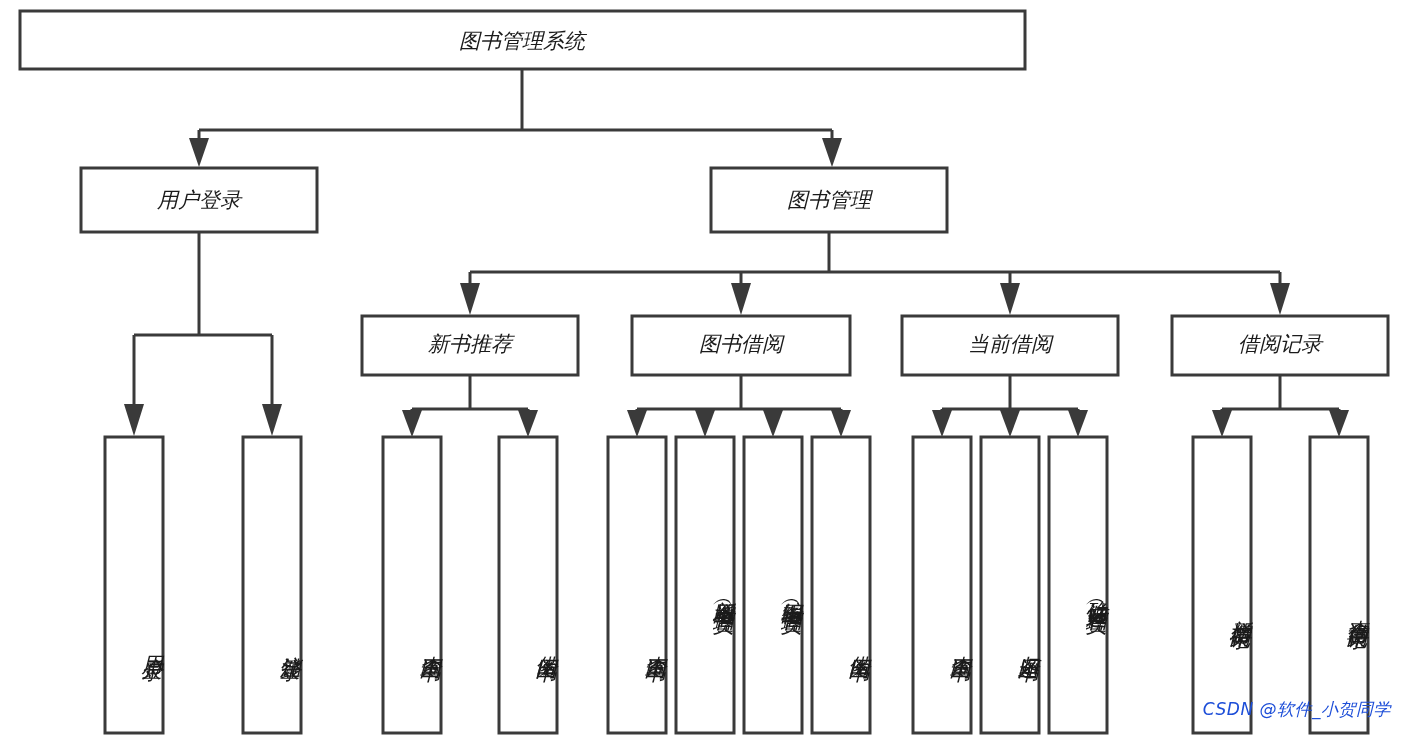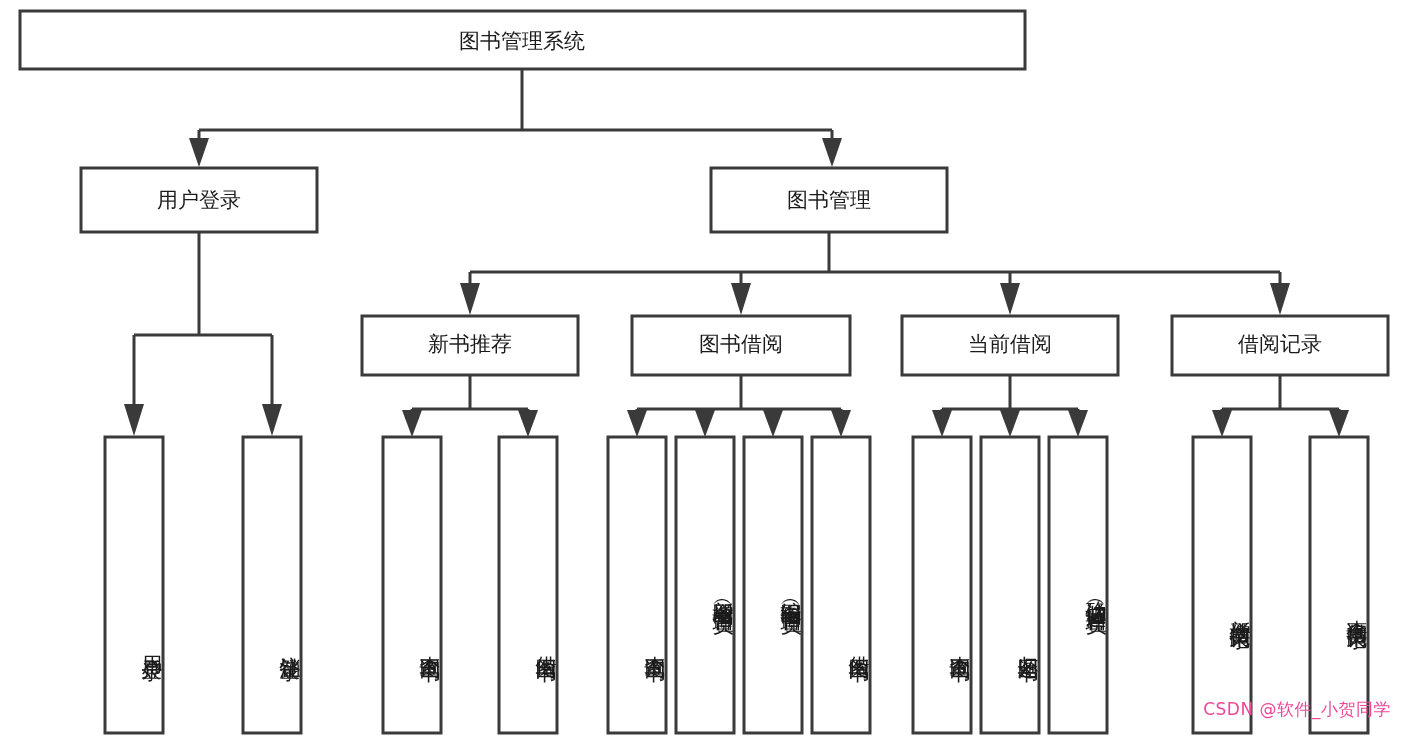--- a/index.html
+++ b/index.html
@@ -11,20 +11,21 @@
     width: 1405px;
     height: 747px;
     font-family: "DejaVu Sans", "Liberation Sans", sans-serif;
     overflow: hidden;
   }
   #diagram-root {
     position: relative;
     width: 1405px;
     height: 725px;
     background: #ffffff;
+    font-style: italic;
   }
   svg.diagram-svg {
     position: absolute;
     left: 0;
     top: 0;
     width: 1405px;
     height: 747px;
   }
   .node-box {
     fill: #ffffff;
@@ -61,21 +62,21 @@
     display: flex;
     align-items: flex-start;
     justify-content: center;
   }
   .watermark {
     position: absolute;
     right: 14px;
     bottom: 4px;
     font-family: "DejaVu Sans", "Liberation Sans", sans-serif;
     font-size: 17px;
-    color: #ec4899;
+    color: #1d4ed8;
     letter-spacing: 0.5px;
     white-space: nowrap;
   }
 </style>
 </head>
 <body>
 
 <div id="diagram-root">
 
   <svg class="diagram-svg" viewBox="0 0 1405 747" xmlns="http://www.w3.org/2000/svg">

